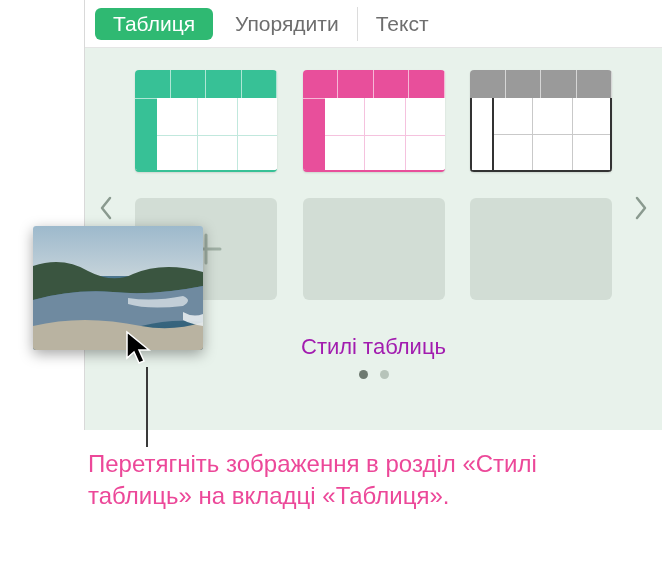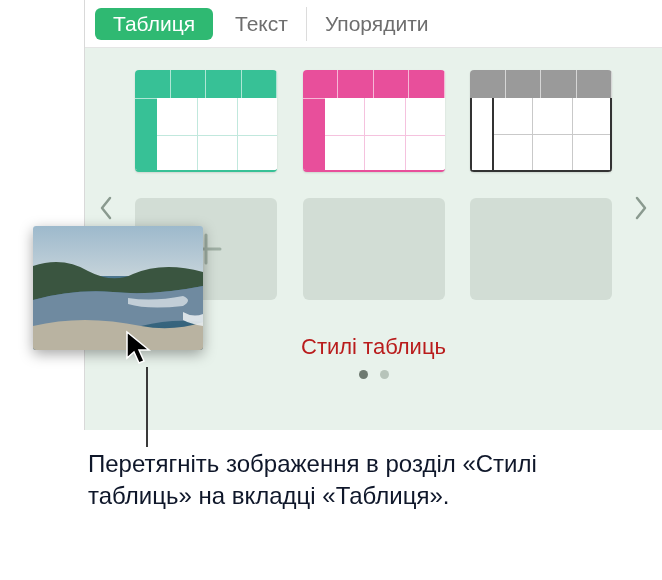--- a/index.html
+++ b/index.html
@@ -138,21 +138,21 @@
     cursor: pointer;
   }
   .nav-left { left: 6px; }
   .nav-right { right: 6px; }
   .section-label {
     position:absolute;
     left:0; right:0;
     top: 286px;
     text-align:center;
     font-size: 22px;
-    color: #b91c1c;
+    color: #a21caf;
   }
   .pager {
     position:absolute;
     left:0; right:0;
     top: 322px;
     display:flex; justify-content:center; gap:12px;
   }
   .dot {
     width:9px; height:9px; border-radius:50%;
     background:#b7c4ba;
@@ -178,33 +178,33 @@
     width: 2px;
     height: 80px;
     background:#3a3a3a;
   }
   .callout-text {
     position:absolute;
     left: 88px; top: 448px;
     width: 470px;
     font-size: 24px;
     line-height: 1.35;
-    color: #0f172a;
+    color: #ec4899;
   }
 </style>
 </head>
 <body>
 
 <div class="outer-border">
   <div class="left-strip"></div>
 
   <div class="tabbar">
     <div class="tab active">Таблиця</div>
+    <div class="tab">Упорядити</div>
     <div class="tab">Текст</div>
-    <div class="tab">Упорядити</div>
   </div>
 
   <div class="panel">
 
     <div class="nav-left">
       <svg width="14" height="24" viewBox="0 0 14 24">
           <path d="M11 2 L3 12 L11 22" stroke="#8a9a8f" stroke-width="2.5" fill="none" stroke-linecap="round" stroke-linejoin="round"></path>
         </svg>
     </div>
     <div class="nav-right">

